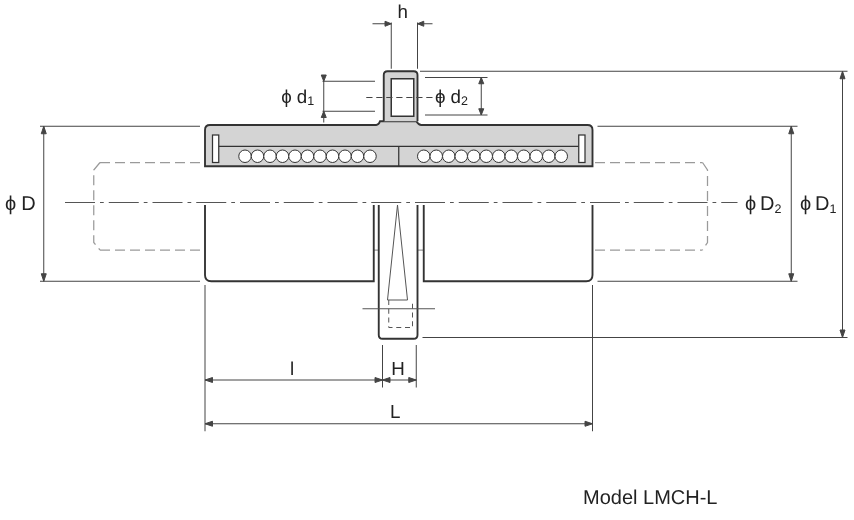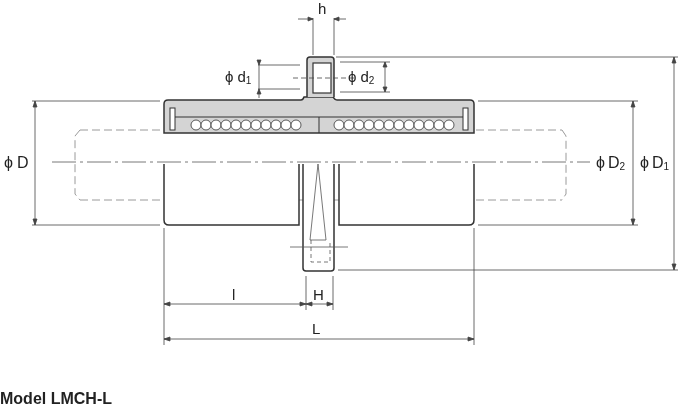--- a/index.html
+++ b/index.html
@@ -1,19 +1,19 @@
 <!DOCTYPE html>
 <html><head>
 <meta charset="utf-8">
 <style>
   html, body { margin: 0; padding: 0; background: #ffffff; }
   body { width: 683px; height: 416px; position: relative; overflow: hidden; font-family: "Liberation Sans", sans-serif; }
   svg { position: absolute; left: 0; top: 0; }
   .lbl { font-family: "Liberation Sans", sans-serif; fill: #222; }
-  .caption { position: absolute; left: 0; width: 574px; top: 390px; text-align: left; font-size: 16px; color: #222; font-family: "Liberation Sans", sans-serif; font-weight: bold; }
+  .caption { position: absolute; left: 0; width: 574px; top: 390px; text-align: right; font-size: 16px; color: #222; font-family: "Liberation Sans", sans-serif; }
 </style>
 </head>
 <body>
 
 <svg width="683" height="416" viewBox="0 0 683 416">
 
   <g stroke="#9a9a9a" stroke-width="1" fill="none" stroke-dasharray="8,4">
     <path d="M80,130 L562,130"></path>
     <path d="M80,200 L562,200"></path>
     <path d="M80,130 L75,136 L75,194 L80,200"></path>

